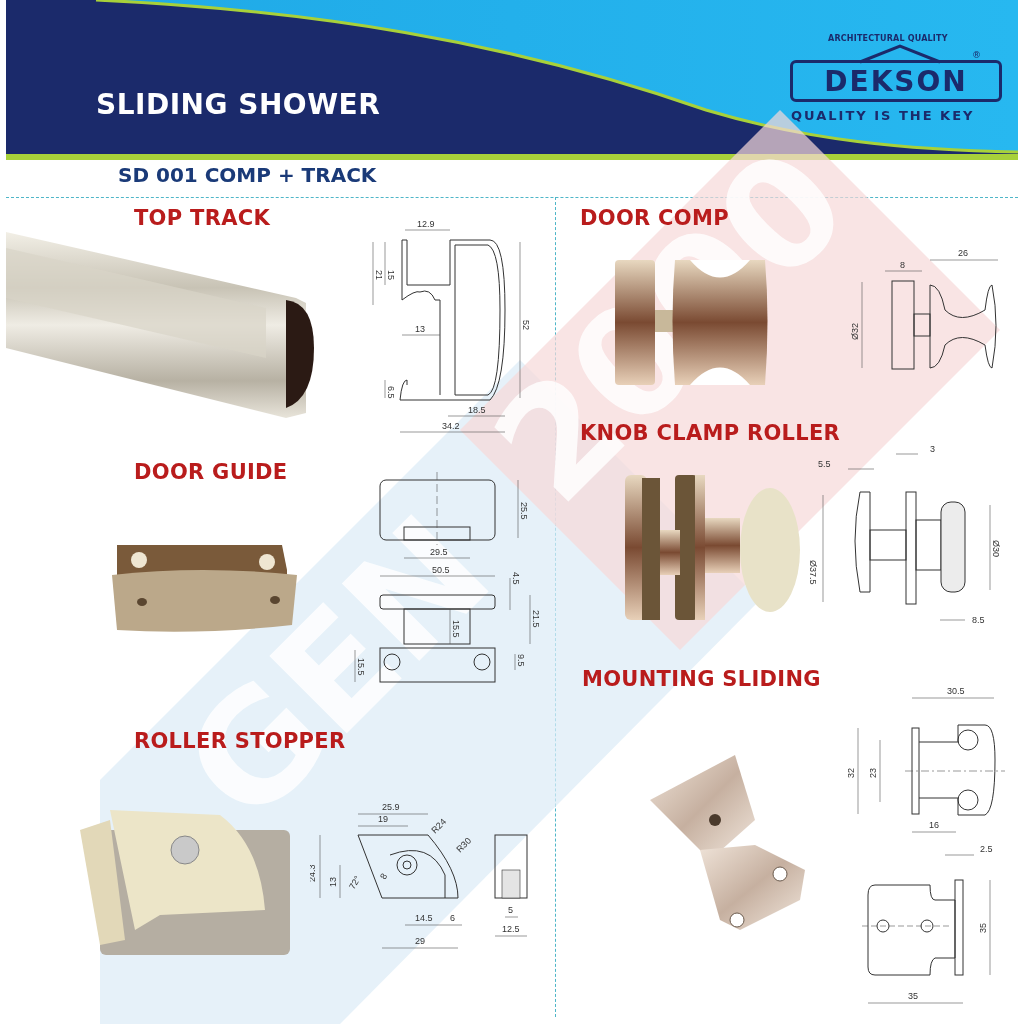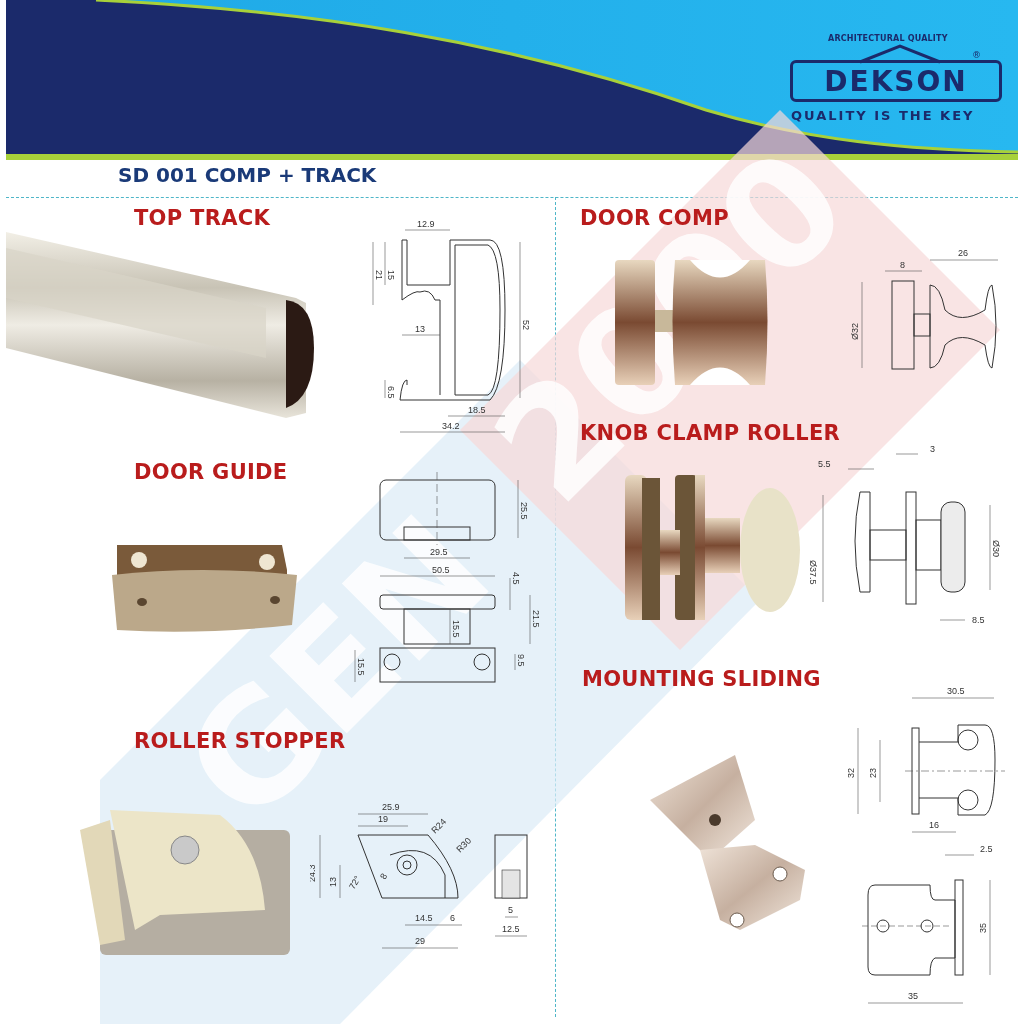--- a/index.html
+++ b/index.html
@@ -32,20 +32,21 @@
       <linearGradient id="sky" x1="0" y1="0" x2="1" y2="0">
         <stop offset="0" stop-color="#1fa8e6"></stop>
           <stop offset="1" stop-color="#27b8f0"></stop>
       </linearGradient>
     </defs>
     <rect x="0" y="0" width="1012" height="160" fill="url(#sky)"></rect>
     <path d="M0,0 L90,0 C300,10 500,40 700,110 C800,140 900,150 1012,152 L1012,160 L0,160 Z" fill="#1b2a6b"></path>
     <path d="M90,0 C300,10 500,40 700,110 C800,140 900,150 1012,152" stroke="#a8d13a" stroke-width="3" fill="none"></path>
     <rect x="0" y="154" width="1012" height="6" fill="#a8d13a"></rect>
   </svg>
+  <div class="title" style="left:90px;">SLIDING SHOWER</div>
 </div>
 
 <div class="logo-top">ARCHITECTURAL QUALITY</div>
 <svg class="abs" style="left:855px;top:44px" width="90" height="20">
   <path d="M5,18 L45,2 L85,18" stroke="#1b2a6b" stroke-width="3" fill="none"></path>
 </svg>
 <div class="logo-box">
   <div class="logo-name">DEKSON</div>
 </div>
 <div class="logo-reg">®</div>

